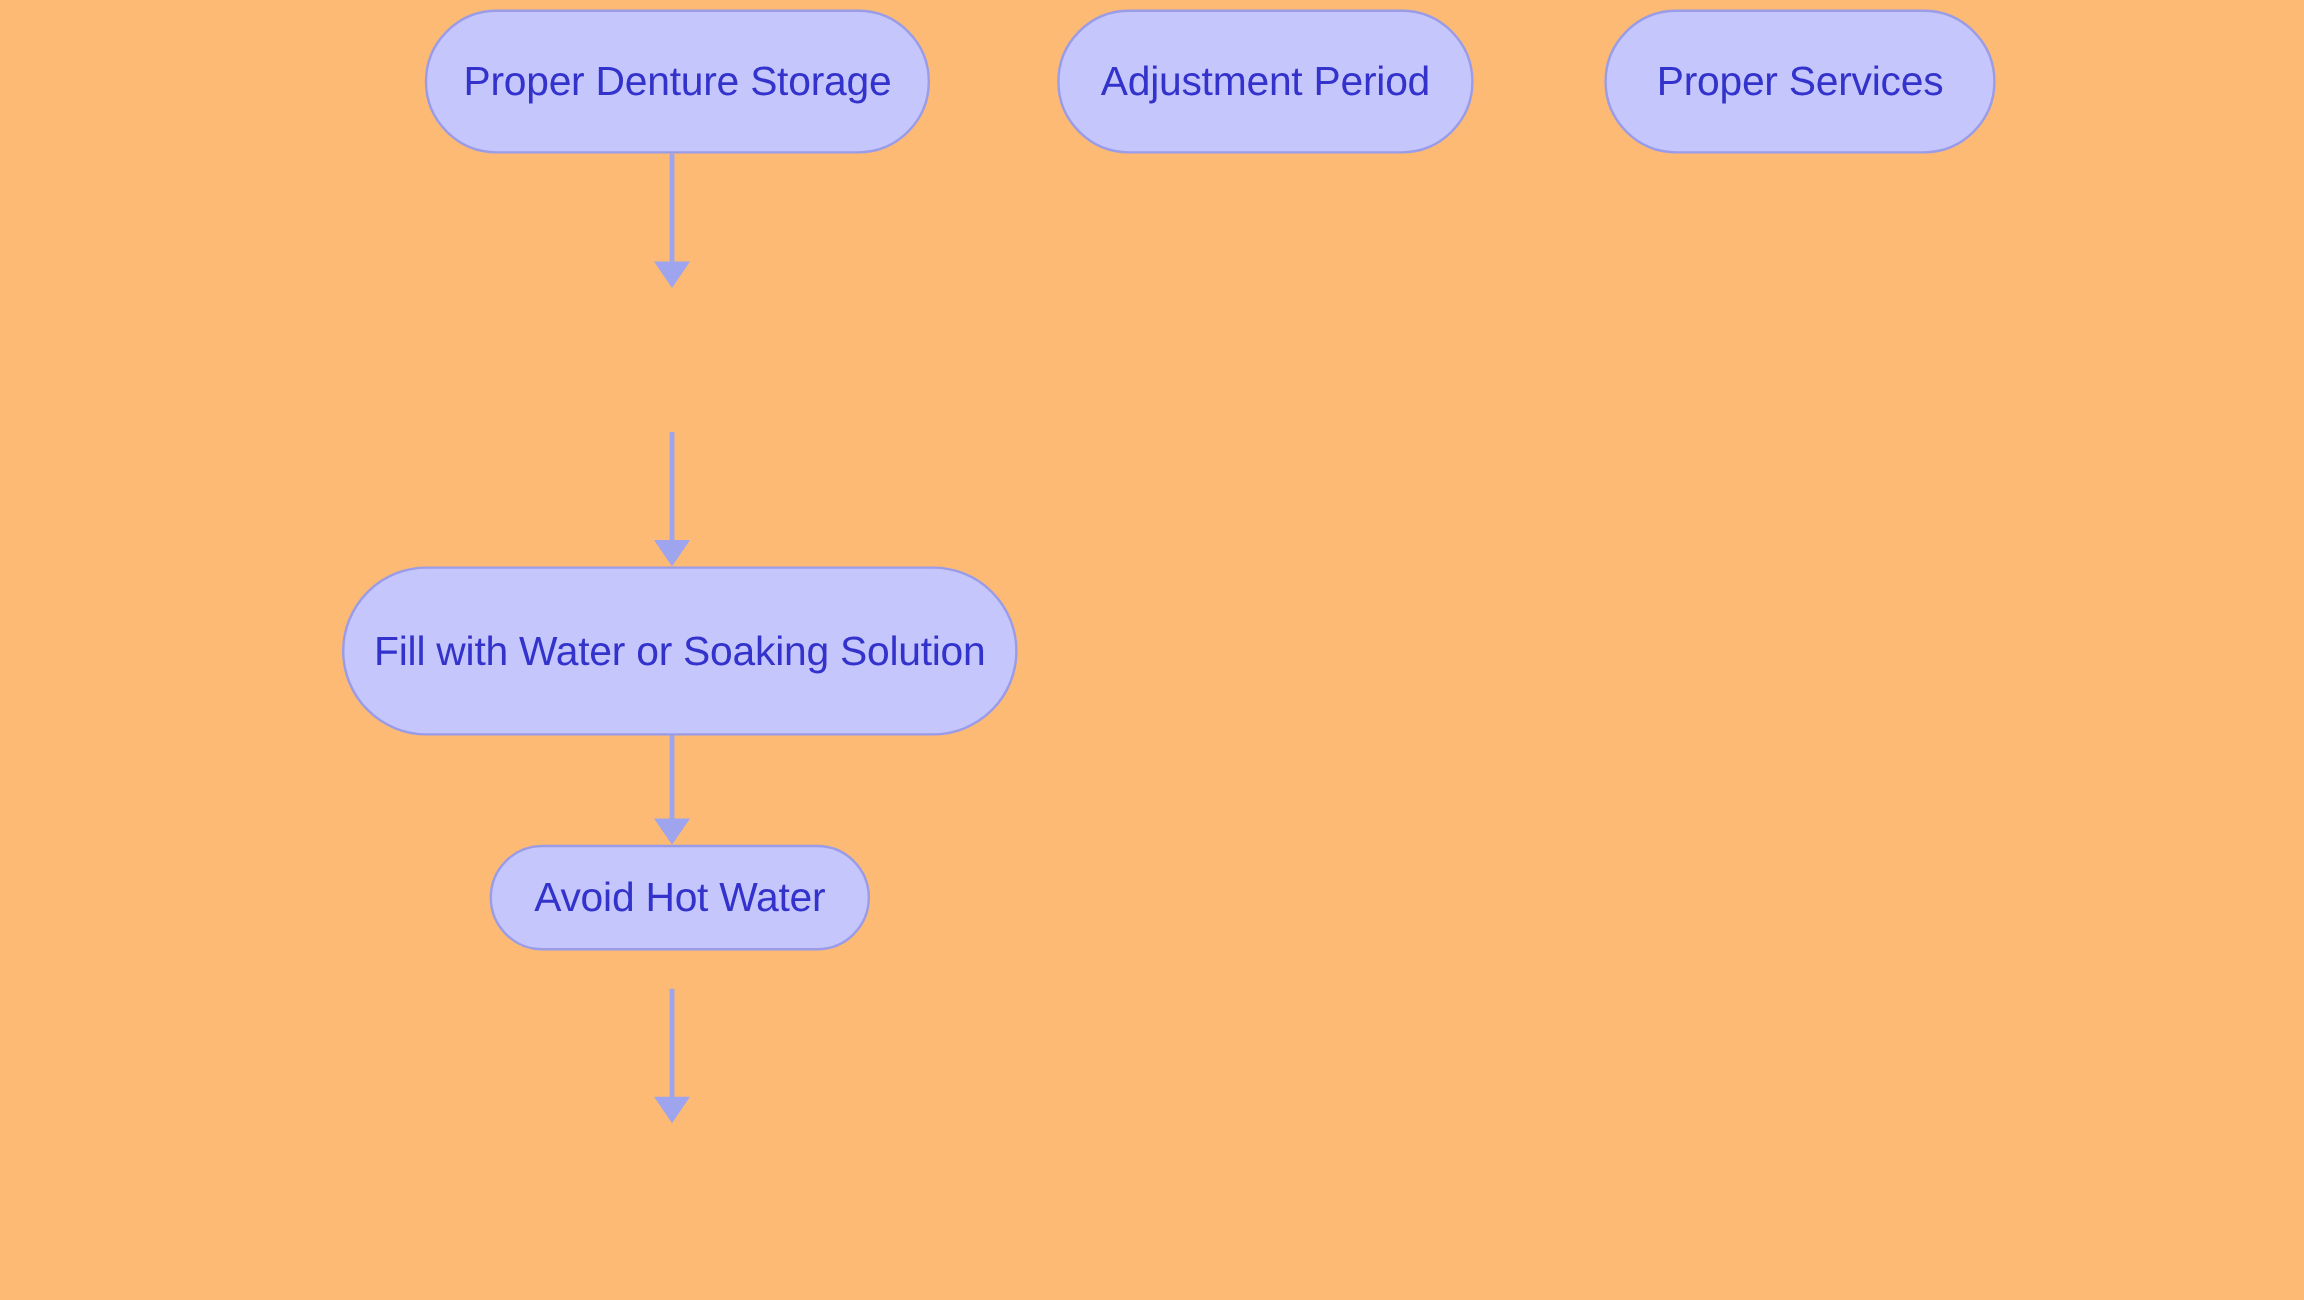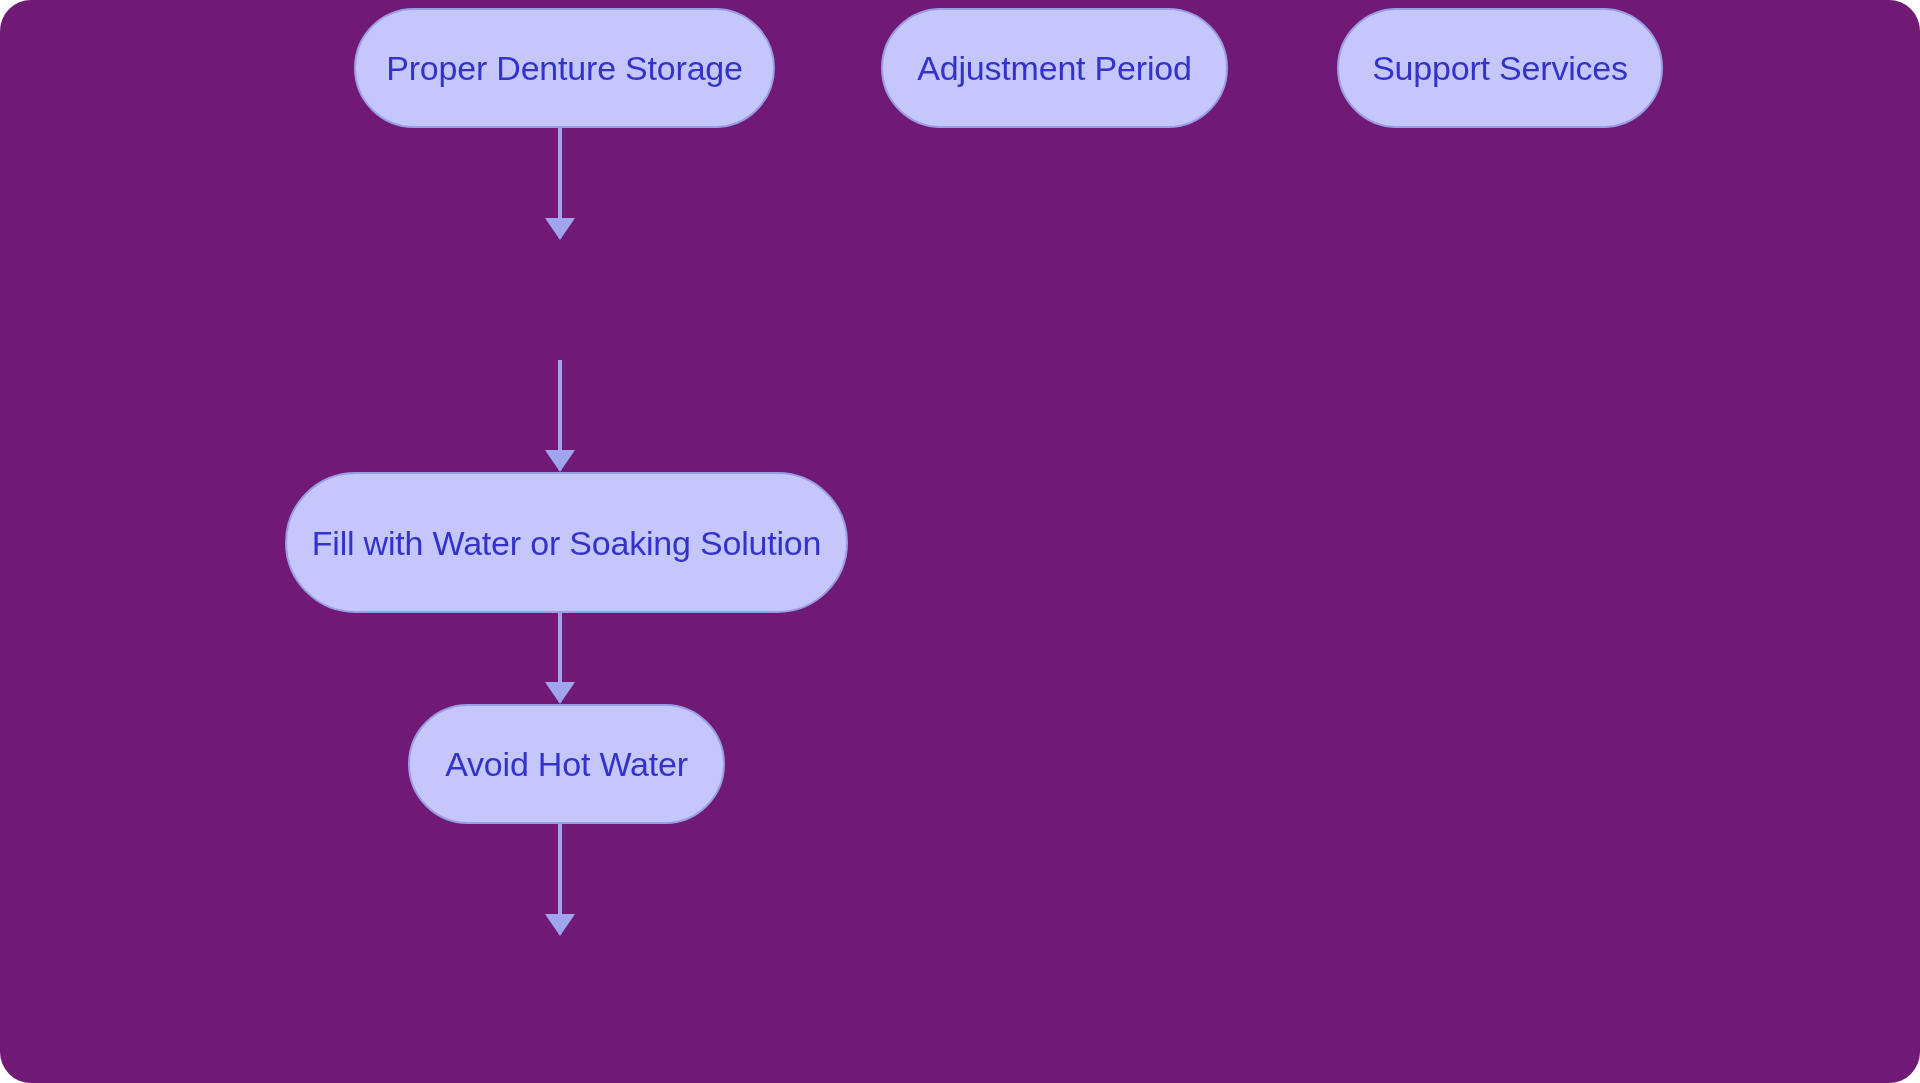--- a/index.html
+++ b/index.html
@@ -44,21 +44,21 @@
     pointer-events: none;
   }
   .edge svg {
     display: block;
     overflow: visible;
   }
 </style>
 </head>
 <body>
 
-<div id="canvas" style="background: #701a75; border-radius: 31px;">
+<div id="canvas" style="background: #fdba74;">
     <div class="edge" style="left: 543px; top: 128px; width: 34px; height: 112px;">
       <svg width="34" height="112" viewBox="0 0 34 112">
         <line x1="17" y1="0" x2="17" y2="92" stroke="#9fa4ee" stroke-width="4"></line>
         <polygon points="2,90 32,90 17,112" fill="#9fa4ee"></polygon>
       </svg>
     </div>
     <div class="edge" style="left: 543px; top: 360px; width: 34px; height: 112px;">
       <svg width="34" height="112" viewBox="0 0 34 112">
         <line x1="17" y1="0" x2="17" y2="92" stroke="#9fa4ee" stroke-width="4"></line>
         <polygon points="2,90 32,90 17,112" fill="#9fa4ee"></polygon>
@@ -76,21 +76,21 @@
         <polygon points="2,90 32,90 17,112" fill="#9fa4ee"></polygon>
       </svg>
     </div>
     <div class="node" style="left: 354px; top: 8px; width: 421px; height: 120px; background: rgb(197, 198, 251); border-color: rgb(154, 156, 232); color: rgb(51, 51, 204);">
       <span class="node-label">Proper Denture Storage</span>
     </div>
     <div class="node" style="left: 881px; top: 8px; width: 347px; height: 120px; background: rgb(197, 198, 251); border-color: rgb(154, 156, 232); color: rgb(51, 51, 204); align-items: center;">
       <span class="node-label">Adjustment Period</span>
     </div>
     <div class="node" style="left: 1337px; top: 8px; width: 326px; height: 120px; background: rgb(197, 198, 251); border-color: rgb(154, 156, 232); color: rgb(51, 51, 204);">
-      <span class="node-label">Support Services</span>
+      <span class="node-label">Proper Services</span>
     </div>
     <div class="node" style="left: 285px; top: 472px; width: 563px; height: 141px; background: rgb(197, 198, 251); border-color: rgb(154, 156, 232); color: rgb(51, 51, 204);">
       <span class="node-label">Fill with Water or Soaking Solution</span>
     </div>
-    <div class="node" style="left: 408px; top: 704px; width: 317px; height: 120px; background: rgb(197, 198, 251); border-color: rgb(154, 156, 232); color: rgb(51, 51, 204);">
+    <div class="node" style="left: 408px; top: 704px; width: 317px; height: 88px; background: rgb(197, 198, 251); border-color: rgb(154, 156, 232); color: rgb(51, 51, 204);">
       <span class="node-label">Avoid Hot Water</span>
     </div>
   </div>
 
 </body></html>

